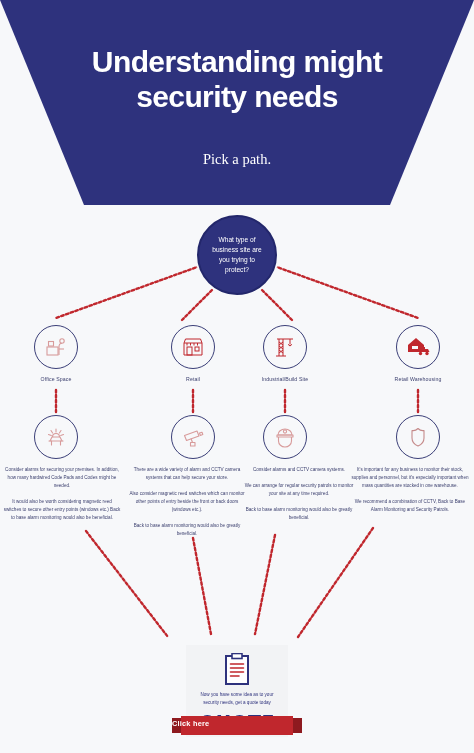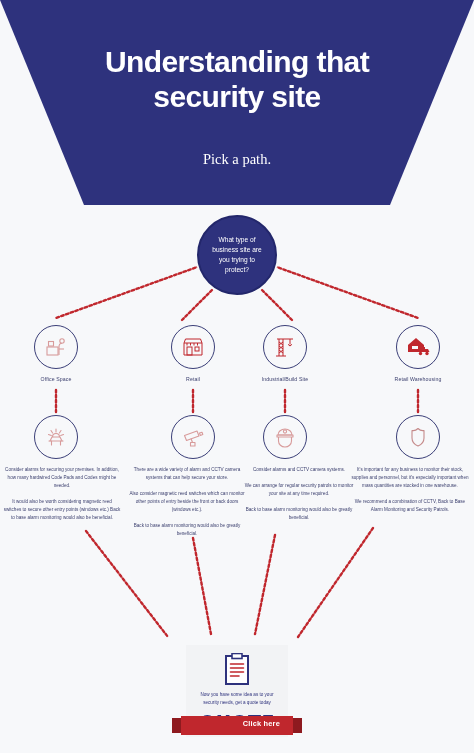--- a/index.html
+++ b/index.html
@@ -131,34 +131,34 @@
   }
   .ribbon {
     position: absolute;
     left: 172px; top: 716px;
     width: 130px; height: 19px;
   }
   .ribbon-label {
     position: absolute;
     left: 172px; top: 719px;
     width: 108px;
-    text-align: right;
+    text-align: left;
     color: #ffffff;
     font-size: 7.4px;
     font-weight: bold;
     letter-spacing: .2px;
   }
 </style>
 </head>
 <body>
 
 <div class="header">
   <div class="header-title">
-    <span>Understanding that</span><br>
-    <span>security site</span>
+    <span>Understanding might</span><br>
+    <span>security needs</span>
   </div>
   <div class="header-sub">Pick a path.</div>
 </div>
 
 <svg class="wires" viewBox="0 0 474 753">
   <g stroke="#c0272d" stroke-width="2.4" stroke-dasharray="2.6 2.4" stroke-linecap="round" fill="none">
 
     <line x1="200" y1="266" x2="56" y2="318"></line>
     <line x1="212" y1="290" x2="182" y2="320"></line>
     <line x1="262" y1="290" x2="292" y2="320"></line>

